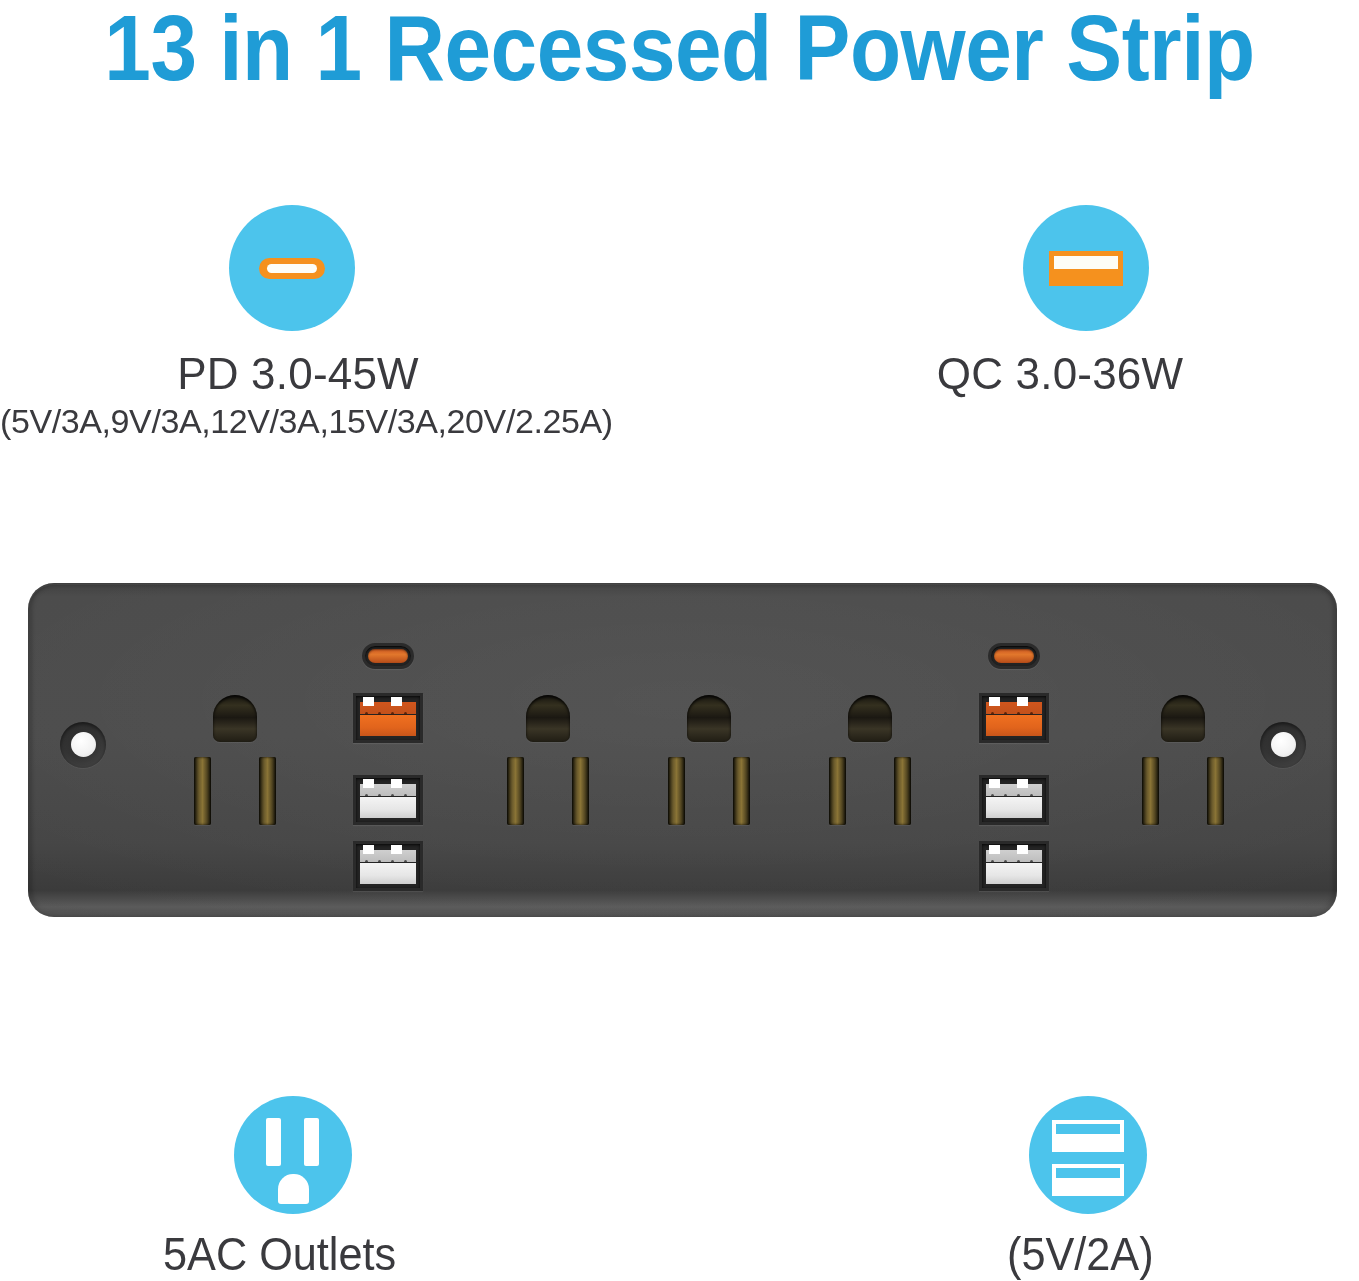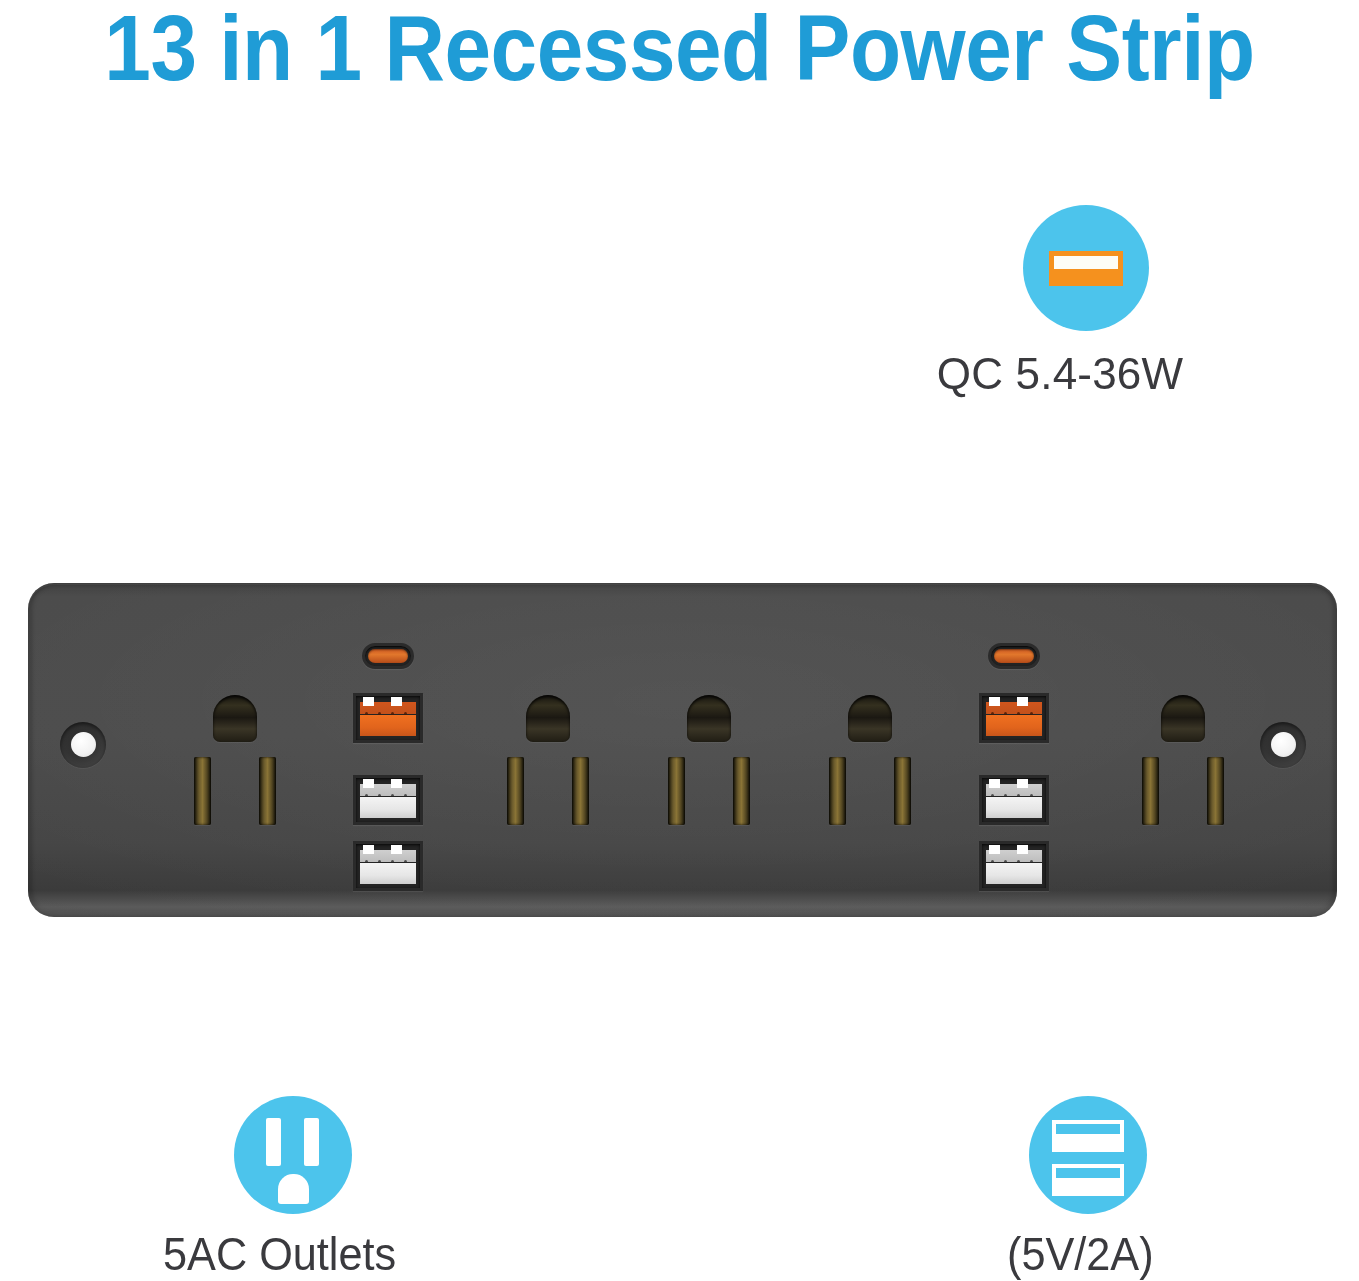--- a/index.html
+++ b/index.html
@@ -351,26 +351,33 @@
   .blabel-ac  { left: 163px;  top: 1228px; }
   .blabel-usb { left: 1007px; top: 1228px; }
 </style>
 </head>
 <body>
 
 <div id="page">
 
   <div class="title">13 in 1 Recessed Power Strip</div>
 
+  <div class="feat feat-pd">
+    <div class="badge">
+      <span class="glyph-usbc"></span>
+    </div>
+    <div class="feat-title">PD 3.0-45W</div>
+    <div class="feat-sub">(5V/3A,9V/3A,12V/3A,15V/3A,20V/2.25A)</div>
+  </div>
 
   <div class="feat feat-qc">
     <div class="badge">
       <span class="glyph-usba"></span>
     </div>
-    <div class="feat-title">QC 5.4-36W</div>
+    <div class="feat-title">QC 3.0-36W</div>
   </div>
 
   <div class="strip">
     <div class="strip-inner"></div>
 
     <div class="screw" style="left:32px; top:139px;"></div>
     <div class="screw" style="left:1232px; top:139px;"></div>
 
     <div class="outlet" style="left:152px; top:112px;">
       <span class="gnd"></span>

